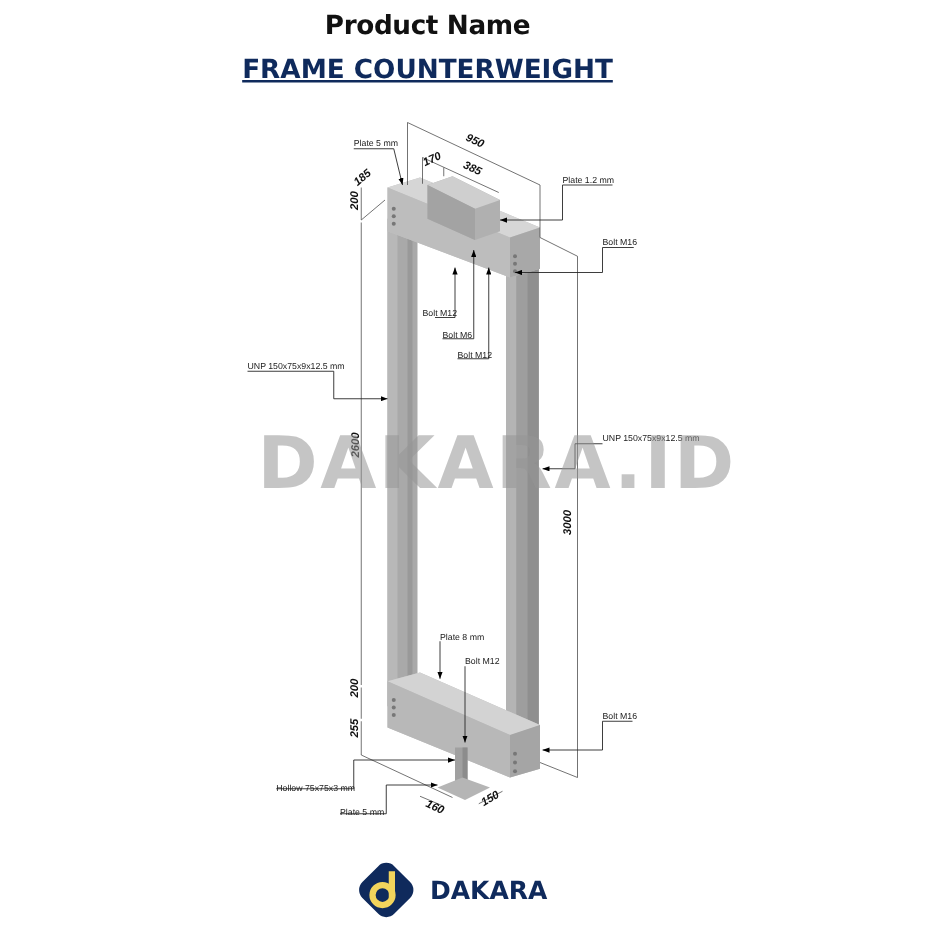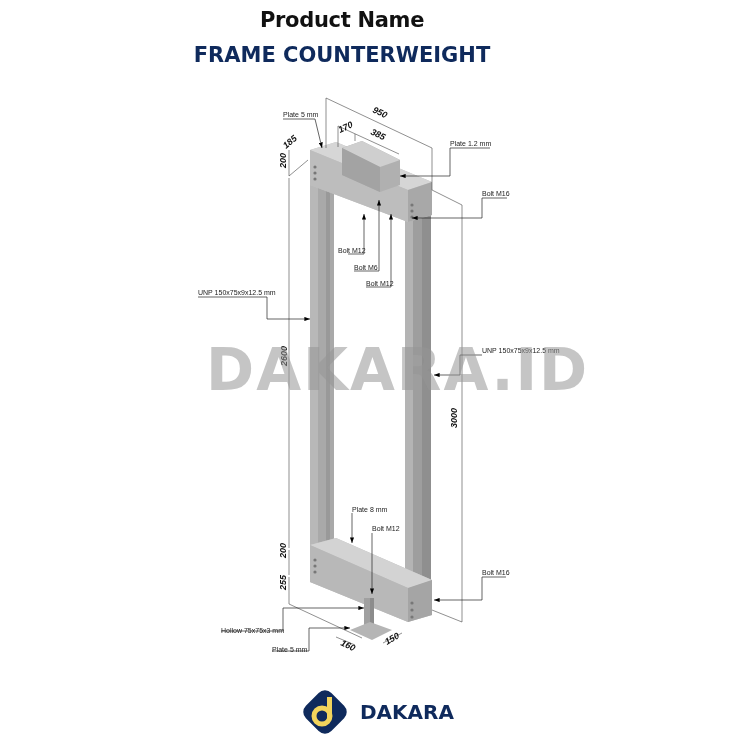--- a/index.html
+++ b/index.html
@@ -1,24 +1,24 @@
 <!DOCTYPE html>
 <html><head>
 <meta charset="utf-8">
 <style>
   html, body { margin: 0; padding: 0; background: #ffffff; }
   body { width: 750px; height: 750px; position: relative; overflow: hidden; font-family: "Liberation Sans", sans-serif; }
   .title { position: absolute; left: 0; width: 684px; text-align: center; font-family: "DejaVu Sans", sans-serif; font-weight: bold; }
   .t1 { top: 8px; font-size: 21px; color: #111111; letter-spacing: -0.3px; }
-  .t2 { top: 43px; font-size: 21px; color: #0f2a5c; letter-spacing: 0px; }
+  .t2 { top: 43px; font-size: 21px; color: #0f2a5c; letter-spacing: 0px; text-decoration: underline; }
   svg.diagram { position: absolute; left: 0; top: 0; }
   .lbl { font-family: "Liberation Sans", sans-serif; font-size: 7px; fill: #222; }
   .dim { font-family: "Liberation Sans", sans-serif; font-size: 9px; font-weight: bold; font-style: italic; fill: #111; }
   .wm { position: absolute; left: 190px; top: 336px; width: 370px; text-align: center; font-family: "DejaVu Sans", sans-serif; font-weight: bold; font-size: 58px; color: rgba(150,150,150,0.55); letter-spacing: 2px; pointer-events: none; margin-left: 16px; }
-  .logo { position: absolute; left: 296px; top: 684px; height: 56px; display: flex; align-items: center; }
+  .logo { position: absolute; left: 280px; top: 684px; height: 56px; display: flex; align-items: center; }
   .logo-text { font-family: "DejaVu Sans", sans-serif; font-weight: bold; font-size: 20px; color: #0f2a5c; margin-left: 6px; }
 </style>
 </head>
 <body>
 
 <div class="title t1">Product Name</div>
 <div class="title t2">FRAME COUNTERWEIGHT</div>
 
 <svg class="diagram" width="750" height="750" viewBox="0 0 750 750">
   <defs>

